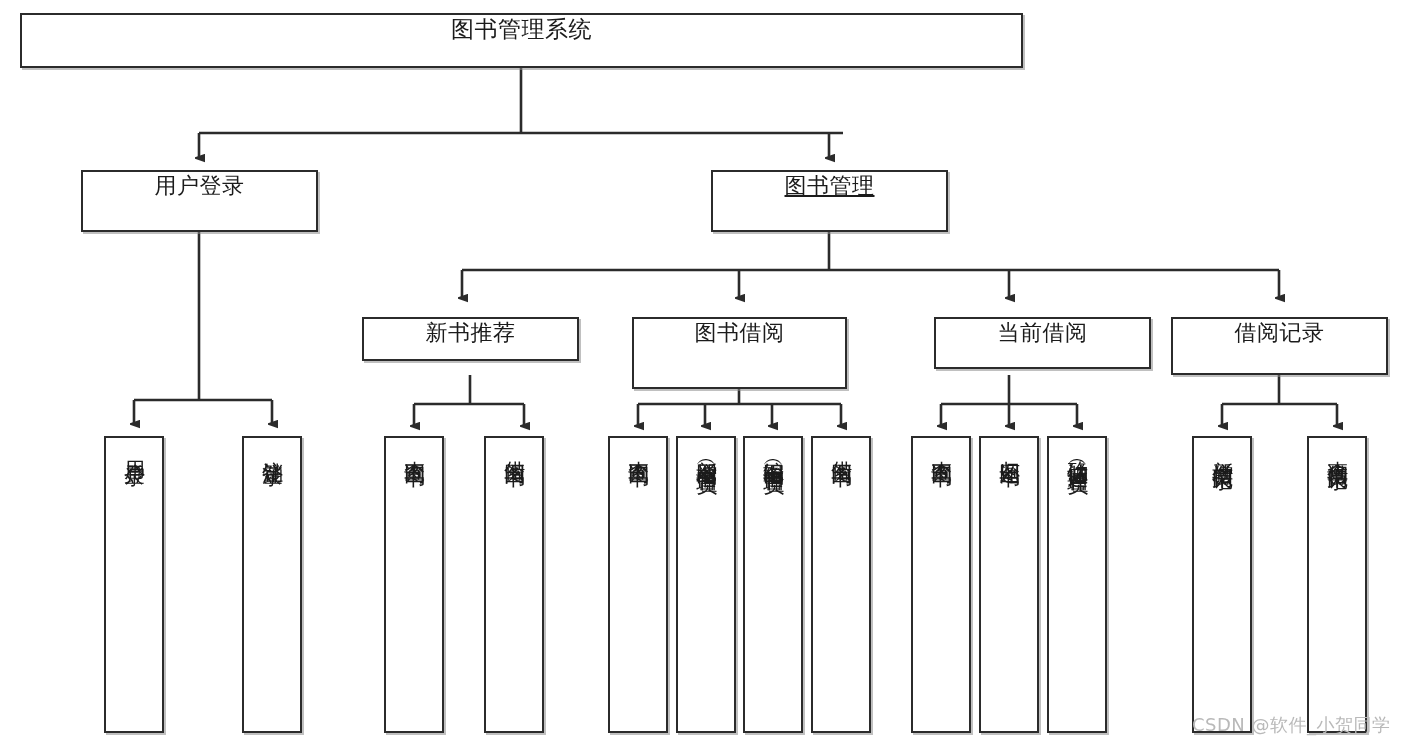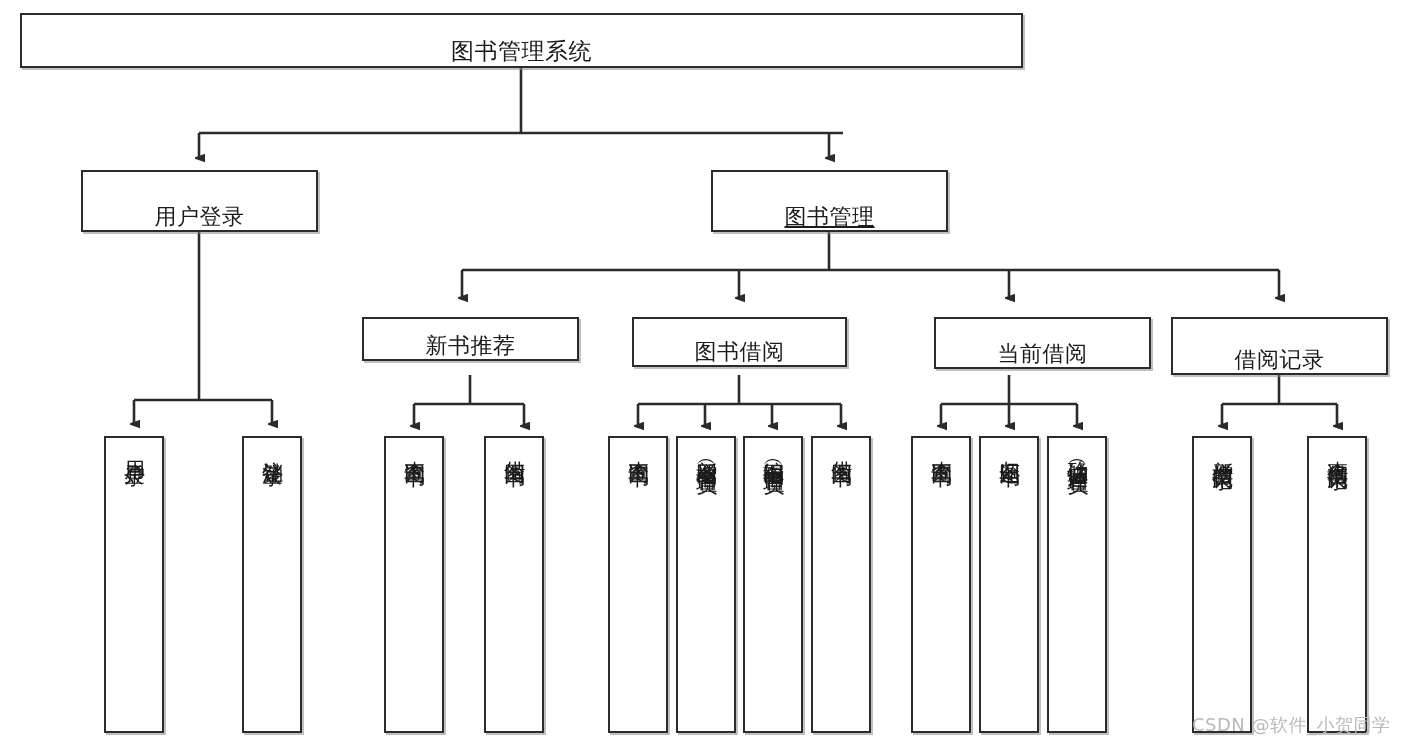--- a/index.html
+++ b/index.html
@@ -25,21 +25,21 @@
     height: 747px;
     pointer-events: none;
   }
   .node {
     position: absolute;
     box-sizing: border-box;
     background: #ffffff;
     border: 2px solid #2b2b2b;
     box-shadow: 2px 2px 0 0 rgba(140,140,140,0.55);
     display: flex;
-    align-items: flex-end;
+    align-items: flex-start;
     justify-content: center;
     color: #1b1b1b;
   }
   .node .label {
     display: block;
     text-align: center;
     line-height: 1.25;
     letter-spacing: 0.5px;
   }
   
@@ -132,21 +132,21 @@
   <div class="node horiz" style="left:81px; top:170px; width:237px; height:62px;">
     <span class="label">用户登录</span>
   </div>
   <div class="node horiz" style="left:711px; top:170px; width:237px; height:62px;text-decoration:underline;">
     <span class="label">图书管理</span>
   </div>
 
   <div class="node horiz" style="left:362px; top:317px; width:217px; height:44px;">
     <span class="label">新书推荐</span>
   </div>
-  <div class="node horiz" style="left:632px; top:317px; width:215px; height:50px;">
+  <div class="node horiz" style="left:632px; top:317px; width:215px; height:72px;">
     <span class="label">图书借阅</span>
   </div>
   <div class="node horiz" style="left:920px; top:317px; width:217px; height:52px;margin-left:14px;">
     <span class="label">当前借阅</span>
   </div>
   <div class="node horiz" style="left:1171px; top:317px; width:217px; height:58px;">
     <span class="label">借阅记录</span>
   </div>
 
   <div class="node vert" style="left:104px; top:436px; width:60px; height:297px;">

